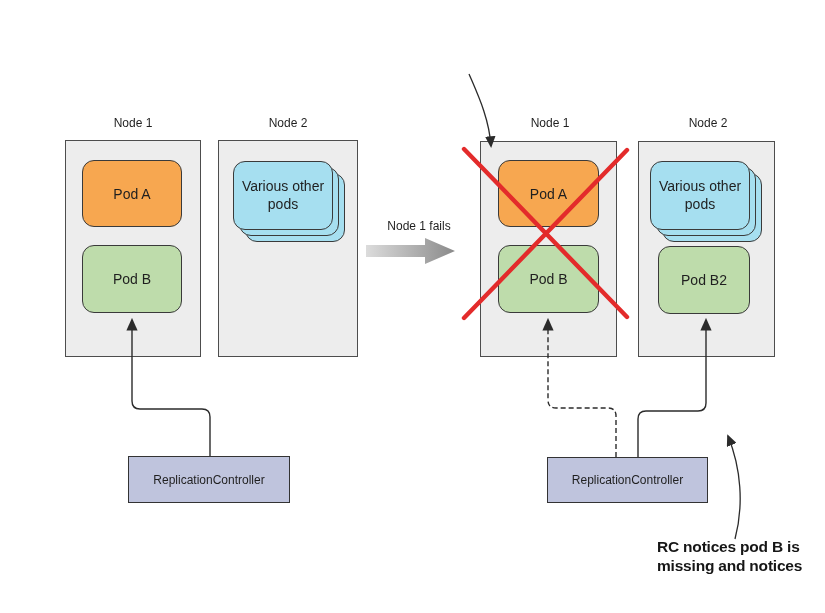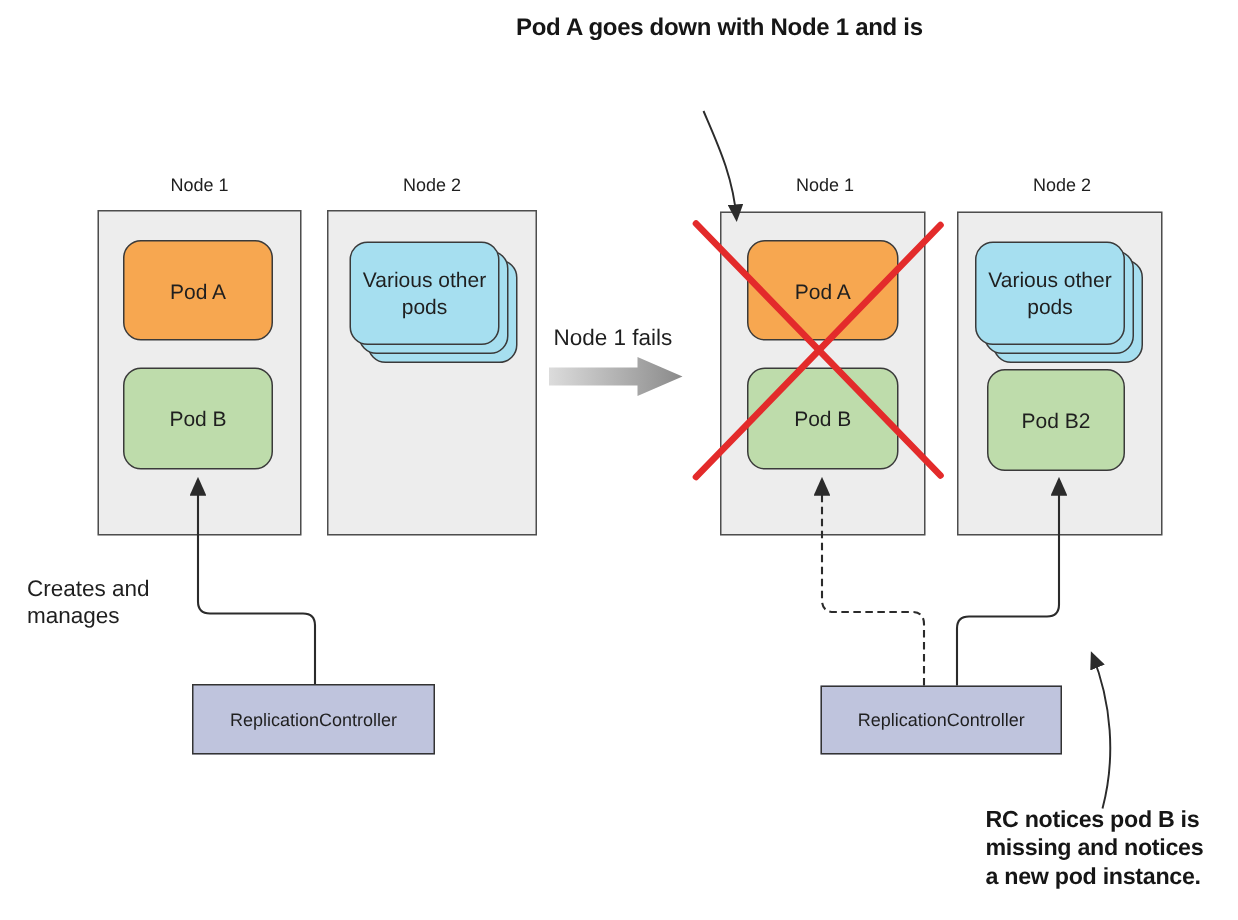--- a/index.html
+++ b/index.html
@@ -70,42 +70,42 @@
     font-weight: bold;
     font-size: 16px;
     line-height: 20px;
     letter-spacing: -0.2px;
     color: #161616;
     white-space: nowrap;
   }
   .annot-bold.small { font-size: 15.5px; line-height: 19px; }
   .plain-label {
     position: absolute;
-    font-size: 15px;
+    font-size: 12px;
     line-height: 18px;
+    text-align: center;
     color: var(--text, #1f1f1f);
   }
 
   svg.overlay {
     position: absolute;
     left: 0; top: 0;
     pointer-events: none;
   }
   .ln  { fill: none; stroke: var(--line, #2b2b2b); stroke-width: 1.4; }
   .ln.dashed { stroke-dasharray: 5 3; }
   .curve { fill: none; stroke: var(--line, #2b2b2b); stroke-width: 1.3; }
   .redx { stroke: var(--red-x, #e32b2b); stroke-width: 4.4; stroke-linecap: round; }
 </style>
 </head>
 <body>
 
 <div class="canvas">
 
   <div class="annot-bold" style="left:344px; top:9px;">
-    <div>Pod A goes down with Node 1 and is</div>
   </div>
 
   <div class="node-label" style="left:88px; top:116px;">Node 1</div>
   <div class="node-box" style="left:65px; top:140px; width:136px; height:217px;">
     <div class="pod orange" style="left:16px; top:19px; width:100px; height:67px;">Pod A</div>
     <div class="pod green" style="left:16px; top:104px; width:100px; height:68px;">Pod B</div>
   </div>
 
   <div class="node-label" style="left:243px; top:116px;">Node 2</div>
   <div class="node-box" style="left:218px; top:140px; width:140px; height:217px;">
@@ -126,29 +126,24 @@
   <div class="node-box" style="left:638px; top:141px; width:137px; height:216px;">
     <div class="stack-layer" style="left:23px; top:31px; width:100px; height:69px;"></div>
     <div class="stack-layer" style="left:17px; top:25px; width:100px; height:69px;"></div>
     <div class="pod blue" style="left:11px; top:19px; width:100px; height:69px;">Various other pods</div>
     <div class="pod green" style="left:19px; top:104px; width:92px; height:68px;">Pod B2</div>
   </div>
 
   <div class="rc-box" style="left:128px; top:456px; width:162px; height:47px;">ReplicationController</div>
   <div class="rc-box" style="left:547px; top:457px; width:161px; height:46px;">ReplicationController</div>
 
-  <div class="plain-label" style="left:18px; top:384px; width:125px;">
-    <div>Creates and</div>
-    <div>manages</div>
-  </div>
 
   <div class="annot-bold small" style="left:657px; top:537px;">
     <div>RC notices pod B is</div>
     <div>missing and notices</div>
-    <div>a new pod instance.</div>
   </div>
 
   <svg class="overlay" width="825" height="613" viewBox="0 0 825 613">
     <defs>
       <marker id="ah" markerWidth="9" markerHeight="8" refX="7.5" refY="4" orient="auto">
         <path d="M0,0 L9,4 L0,8 Z" style="fill: var(--line, #2b2b2b);"></path>
       </marker>
       <linearGradient id="grayGrad" x1="0" y1="0" x2="1" y2="0">
         <stop offset="0" stop-color="#dcdcdc"></stop>
         <stop offset="1" stop-color="#8a8a8a"></stop>

